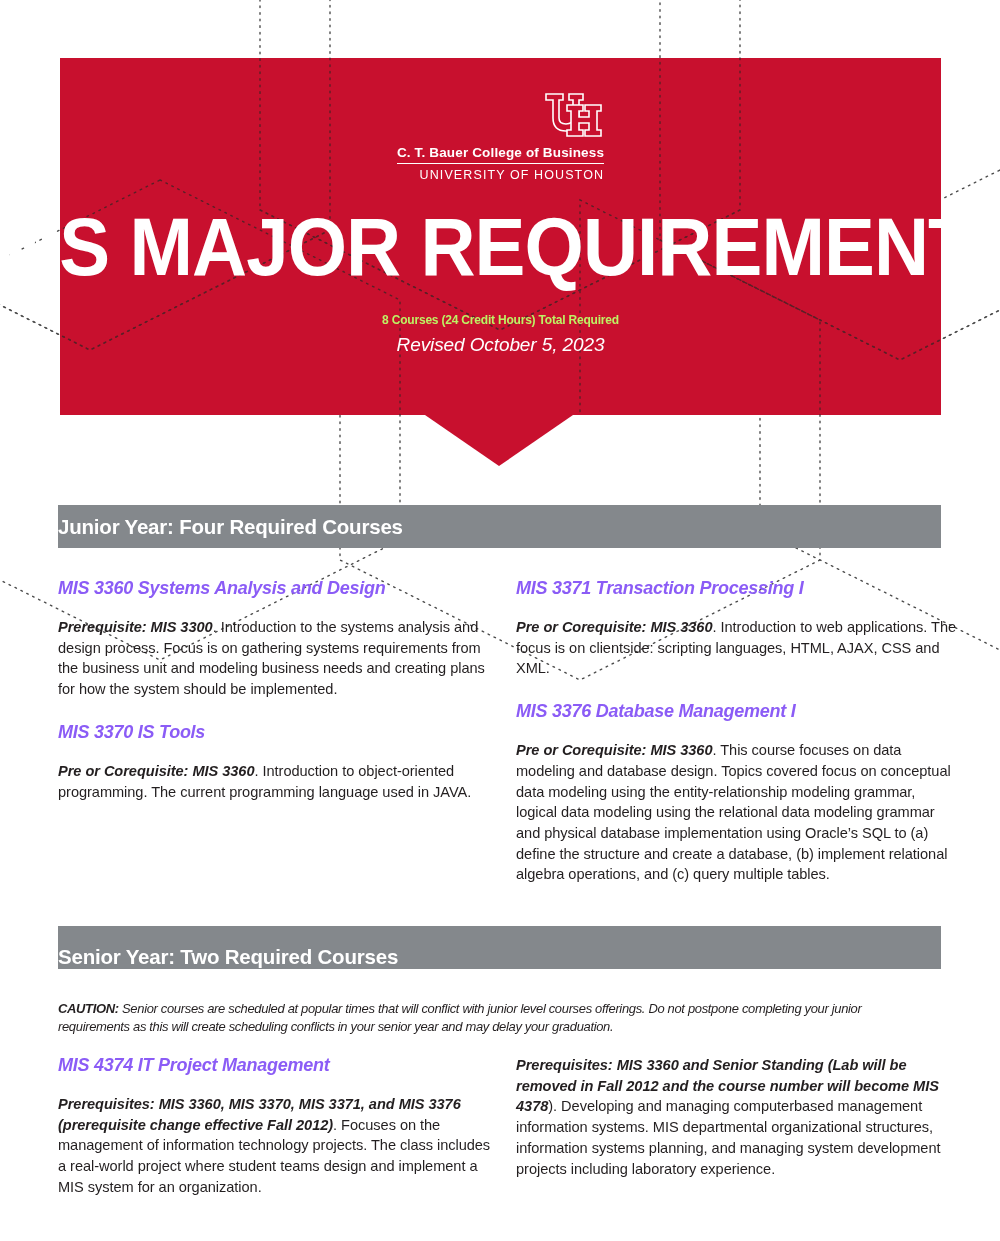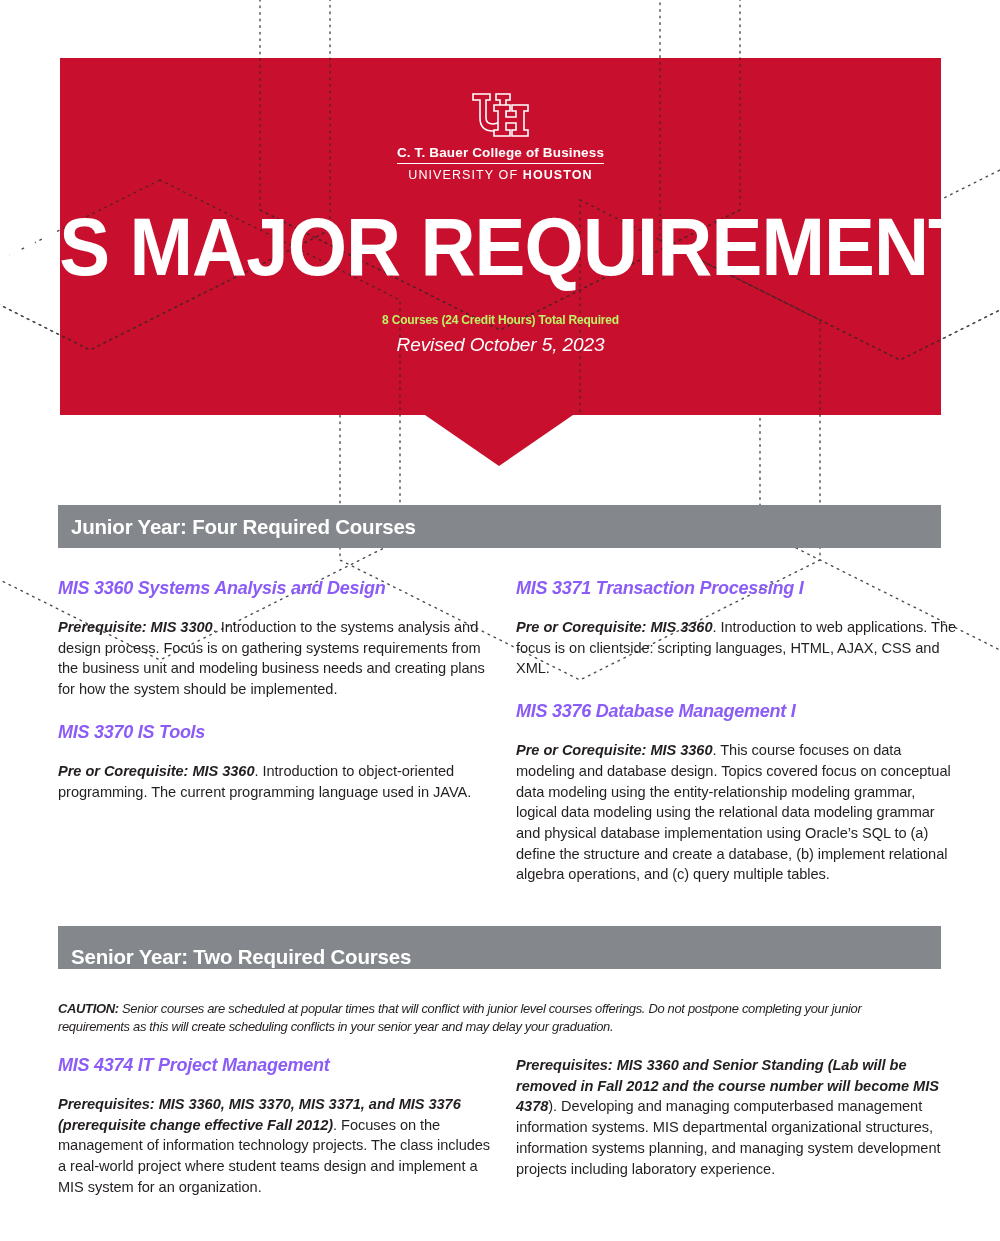--- a/index.html
+++ b/index.html
@@ -63,40 +63,40 @@
     border-right: 74px solid transparent;
     border-top: 51px solid #c8102e;
     z-index: 2;
   }
 
   
   .logo-block {
     margin-top: 33px;
     display: flex;
     flex-direction: column;
-    align-items: center;
+    align-items: flex-end;
   }
   .uh-mark { width: 62px; height: 48px; display: block; }
   .logo-line1 {
     color: #ffffff;
     font-size: 13.5px;
     font-weight: bold;
     letter-spacing: 0.15px;
     margin-top: 6px;
     padding-bottom: 3px;
     border-bottom: 1px solid #ffffff;
   }
   .logo-line2 {
     color: #ffffff;
     font-size: 12.5px;
     letter-spacing: 1.1px;
     margin-top: 4px;
     font-weight: normal;
   }
-  .logo-line2 b { font-weight: bold; }
+  .logo-line2 b { font-weight: normal; }
 
   
   #headline {
     color: #ffffff;
     font-family: "Liberation Sans Narrow", "Liberation Sans", sans-serif;
     font-size: 82px;
     font-weight: bold;
     line-height: 0.94;
     letter-spacing: -1px;
     margin-top: 26px;
@@ -131,21 +131,20 @@
     width: 883px;
     height: 43px;
     background: #84888c;
     display: flex;
     align-items: center;
   }
   .section-bar-label {
     color: #ffffff;
     font-size: 20.5px;
     font-weight: bold;
-    padding-left: 13px;
     letter-spacing: -0.2px;
   }
 
   #bar-junior { top: 505px; }
   #bar-senior { top: 926px; align-items: flex-end; }
 
   .col {
     position: absolute;
     width: 443px;
   }

